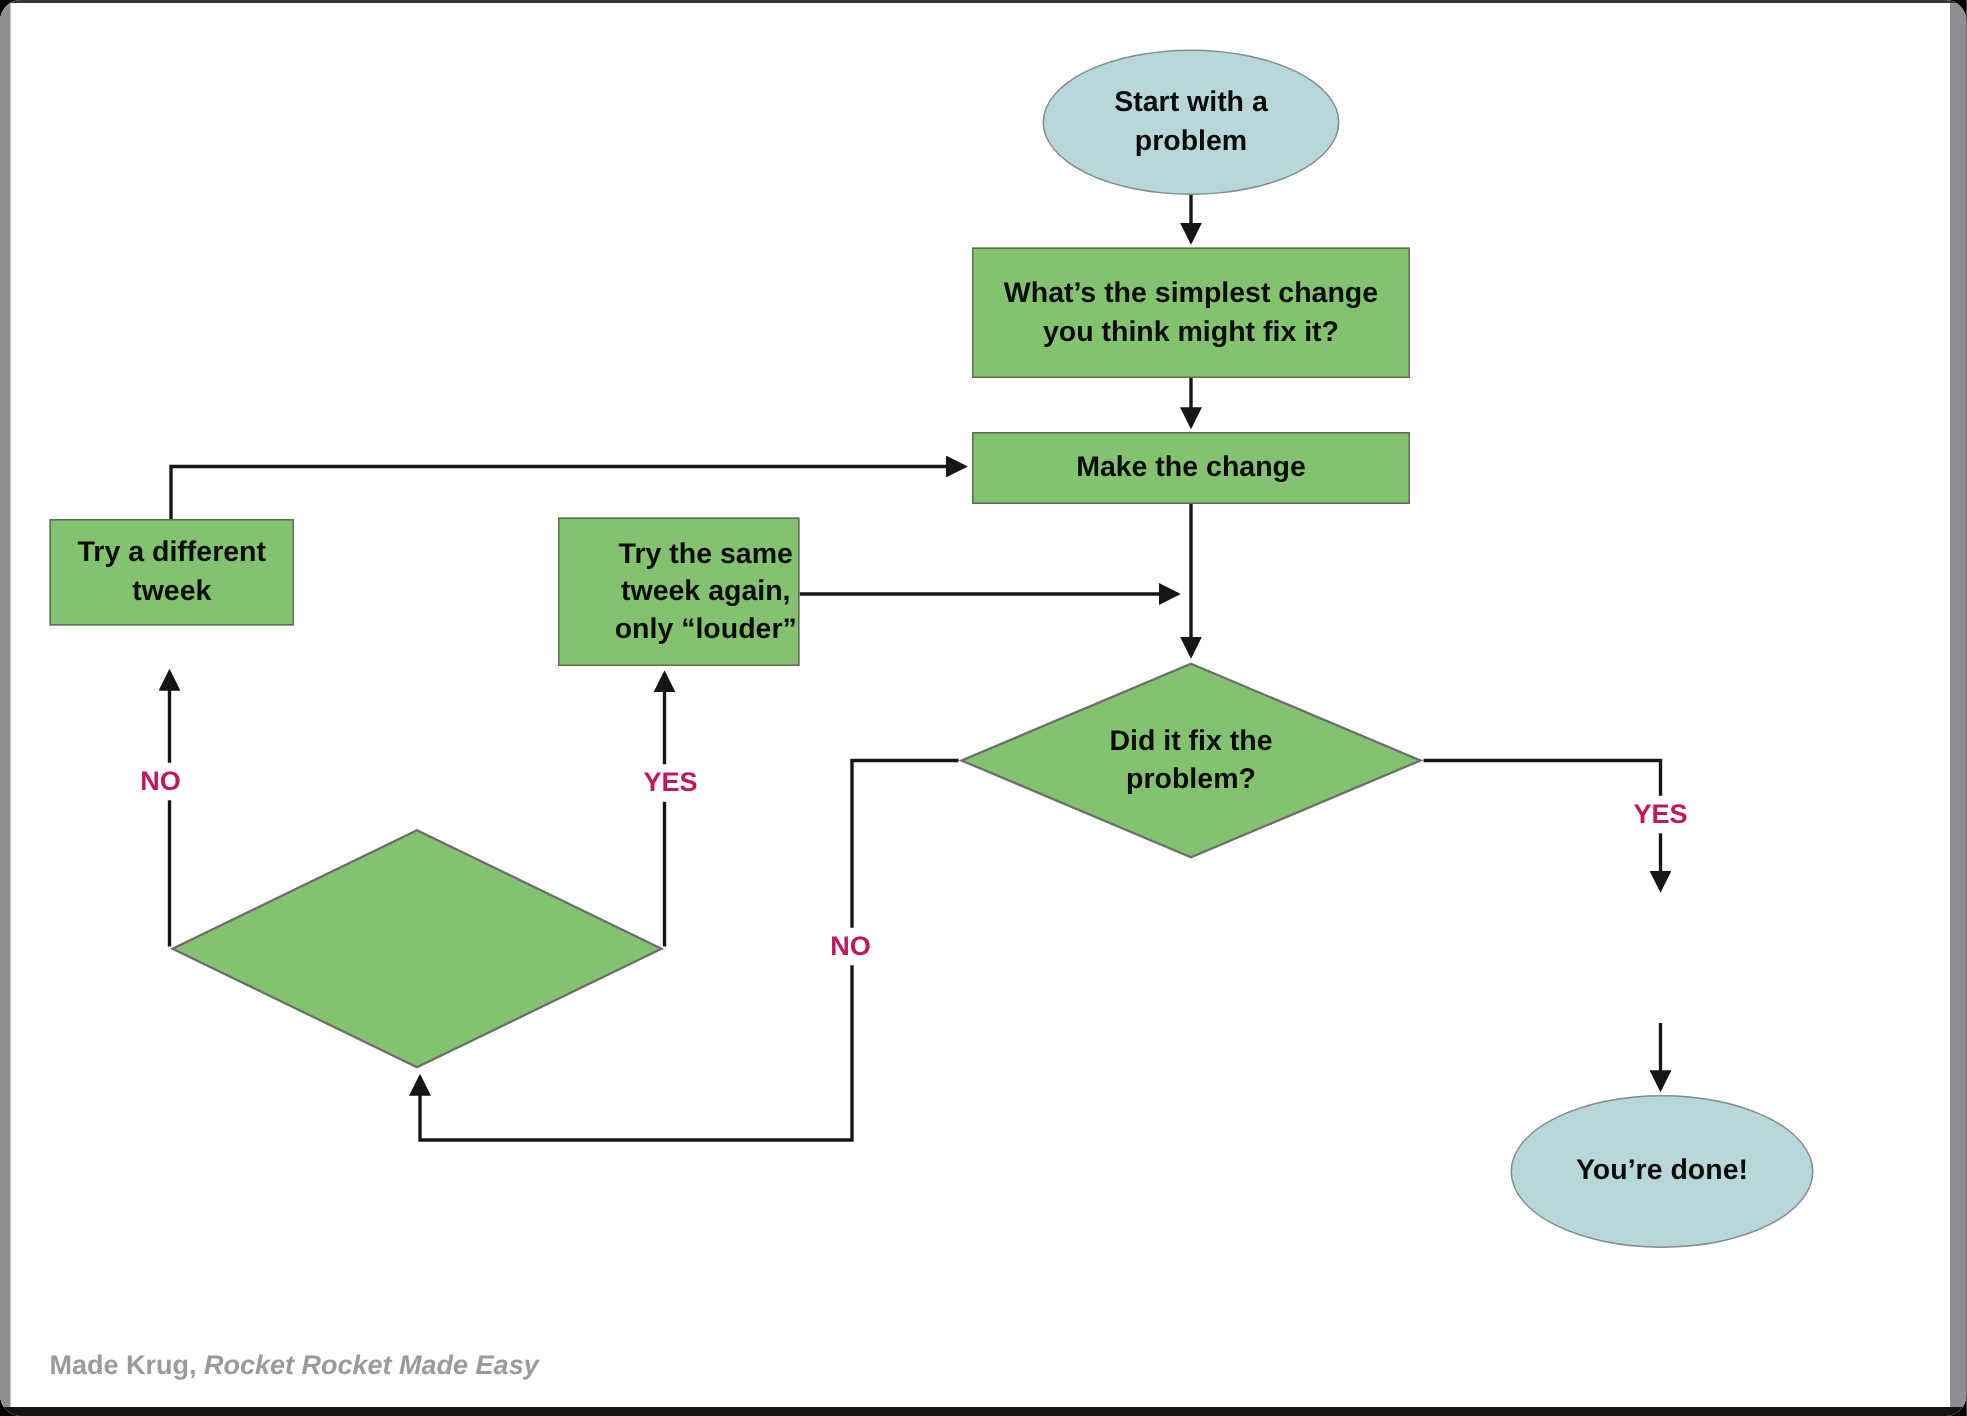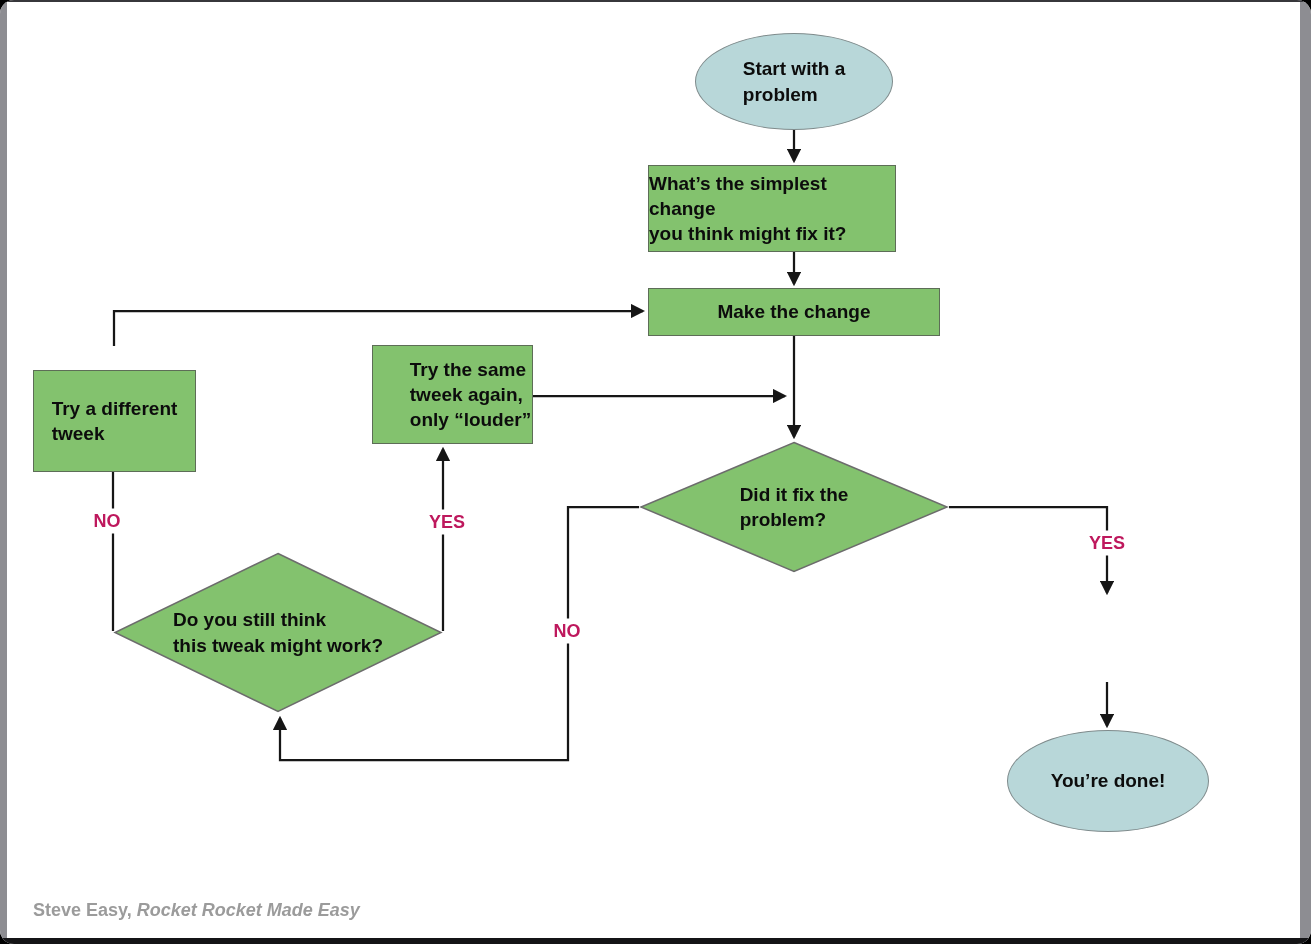--- a/index.html
+++ b/index.html
@@ -11,21 +11,21 @@
   .strip-left   { left:0; top:0; width:7px;  height:944px; background:#8d8d92; }
   .strip-right  { left:1300px; top:0; width:11px; height:944px; background:#8d8d92; }
   .strip-top    { left:0; top:0; width:1311px; height:2px; background:#37373b; }
   .strip-bottom { left:0; top:938px; width:1311px; height:6px; background:#141416; }
 
   .wires { position:absolute; left:0; top:0; pointer-events:none; }
 
   .node {
     position:absolute; box-sizing:border-box;
     display:flex; align-items:center; justify-content:center;
-    font-weight:bold; color:#0c0c0c;
+    text-align:center; font-weight:bold; color:#0c0c0c;
     font-size:19px; line-height:1.32; white-space:pre-line;
   }
   .rect    { background:#83c26e; border:1.5px solid #5d6d57; }
   .ellipse { background:#b8d7d9; border:1.5px solid #7f8b8c; border-radius:50%; }
   .diamond { background:transparent; border:none; }
   .diamond > svg { position:absolute; left:0; top:0; }
   .diamond > .dtext { position:relative; z-index:1; white-space:pre-line; }
 
   .elabel {
     position:absolute; transform:translate(-50%,-50%);
@@ -60,58 +60,56 @@
       <path d="M 949 507 H 1107 V 593" marker-end="url(#arrow)"></path>
       <path d="M 113 631 V 448" marker-end="url(#arrow)"></path>
       <path d="M 443 631 V 449" marker-end="url(#arrow)"></path>
       <path d="M 1107 682 V 726" marker-end="url(#arrow)"></path>
     </g>
   </svg>
 
   <div class="node ellipse" style="left:695px; top:33px; width:198px; height:97px;">Start with a
 problem</div>
 
-  <div class="node rect" style="left:648px; top:165px; width:248px; height:87px;">What’s the simplest change
+  <div class="node rect" style="left:648px; top:165px; width:292px; height:87px;">What’s the simplest change
 you think might fix it?</div>
 
   <div class="node rect" style="left:648px; top:288px; width:292px; height:48px;">Make the change</div>
 
   <div class="node diamond" style="left:639px; top:441px; width:310px; height:132px;">
     <svg width="310" height="132" viewBox="0 0 310 132">
       <polygon points="155,1.5 308,66 155,130.5 2,66" fill="#83c26e" stroke="#6c6c6c" stroke-width="1.5"></polygon>
     </svg>
     <div class="dtext">Did it fix the
 problem?</div>
   </div>
 
   <div class="node diamond" style="left:113px; top:552px; width:330px; height:161px;">
     <svg width="330" height="161" viewBox="0 0 330 161">
       <polygon points="165,1.5 328,80.5 165,159.5 2,80.5" fill="#83c26e" stroke="#6c6c6c" stroke-width="1.5"></polygon>
     </svg>
-    <div class="dtext">Do you still think
-this tweak might work?</div>
   </div>
 
-  <div class="node rect" style="left:33px; top:346px; width:163px; height:102px;margin-top:24px;">Try a different
+  <div class="node rect" style="left:33px; top:346px; width:163px; height:71px;">Try a different
 tweek</div>
 
   <div class="node rect" style="left:372px; top:345px; width:161px; height:99px;padding-left:36px;">Try the same
 tweek again,
 only “louder”</div>
 
 
   <div class="node ellipse" style="left:1007px; top:730px; width:202px; height:102px;">You’re done!</div>
 
   <div class="elabel" style="left:107px; top:521px;">NO</div>
   <div class="elabel" style="left:447px; top:522px;">YES</div>
   <div class="elabel" style="left:567px; top:631px;">NO</div>
   <div class="elabel" style="left:1107px; top:543px;">YES</div>
 
   <div class="footer">
-    <span>Steve Easy, </span><span class="book">Rocket Rocket Made Easy</span>
+    <span>Made Krug, </span><span class="book">Rocket Rocket Made Easy</span>
   </div>
 
   <div class="strip strip-left"></div>
   <div class="strip strip-right"></div>
   <div class="strip strip-top"></div>
   <div class="strip strip-bottom"></div>
 
 </div>
 
 </body></html>

